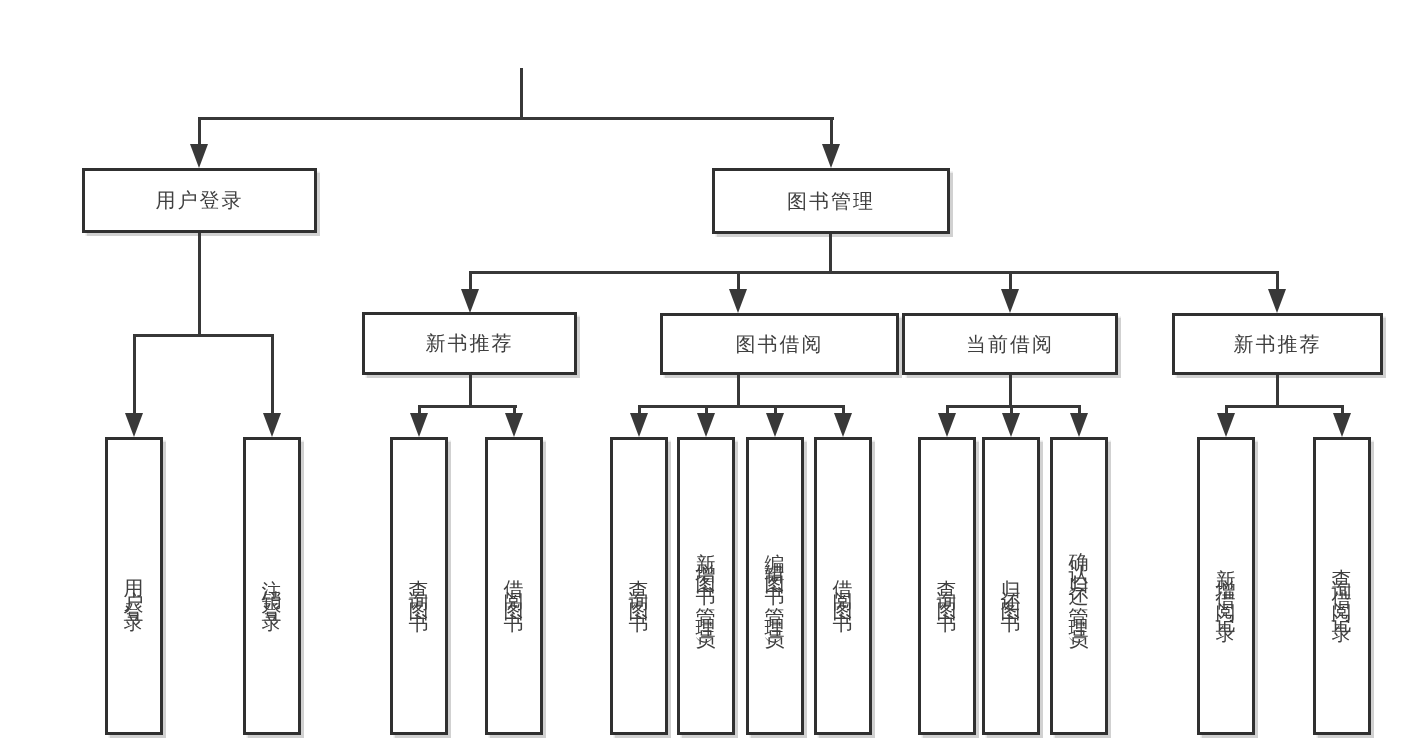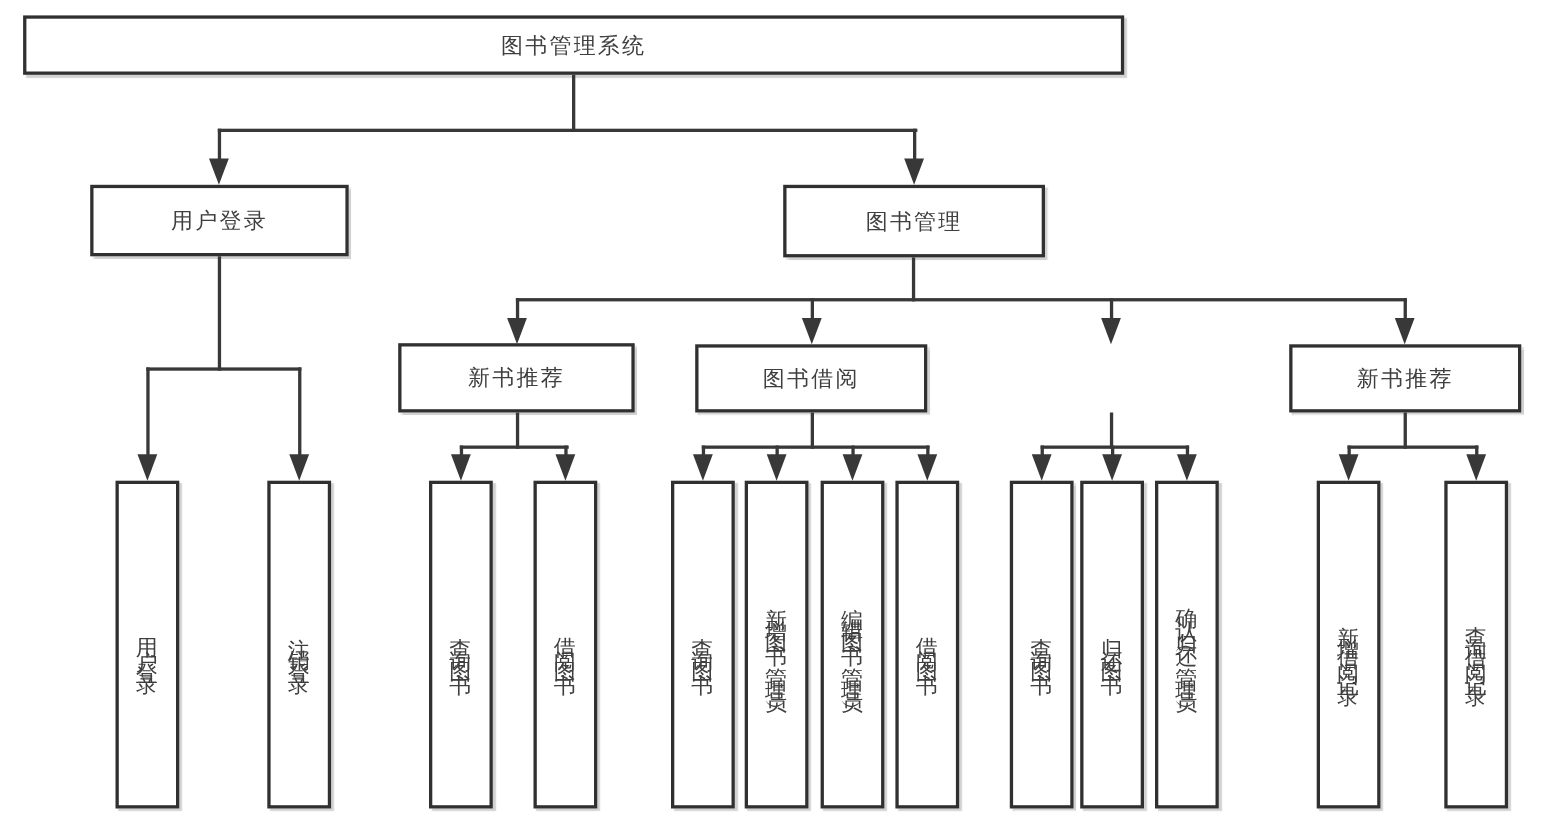--- a/index.html
+++ b/index.html
@@ -29,36 +29,36 @@
   .wm{
     position:absolute;color:#b4b4b4;font-size:19px;letter-spacing:1px;
     white-space:nowrap;z-index:5;
   }
 </style>
 </head>
 <body>
 
 <div class="stage">
 
-  <div class="box h" style="left:21px;top:14px;width:1001px;height:54px">
-    <span class="lbl">图书管理系统</span>
-  </div>
 
   <div class="box h" style="left:82px;top:168px;width:235px;height:65px">
     <span class="lbl">用户登录</span>
   </div>
   <div class="box h" style="left:712px;top:168px;width:238px;height:66px">
     <span class="lbl">图书管理</span>
   </div>
 
   <div class="box h" style="left:362px;top:312px;width:215px;height:63px">
     <span class="lbl">新书推荐</span>
   </div>
-  <div class="box h" style="left:632px;top:313px;width:211px;height:62px">
+  <div class="box h" style="left:660px;top:313px;width:239px;height:62px">
     <span class="lbl">图书借阅</span>
+  </div>
+  <div class="box h" style="left:902px;top:313px;width:216px;height:62px">
+    <span class="lbl">当前借阅</span>
   </div>
   <div class="box h" style="left:1172px;top:313px;width:211px;height:62px">
     <span class="lbl">新书推荐</span>
   </div>
 
   <div class="box v" style="left:105px;top:437px;width:58px;height:298px">
     <span class="lbl">用户登录</span>
   </div>
   <div class="box v" style="left:243px;top:437px;width:58px;height:298px">
     <span class="lbl">注销登录</span>

